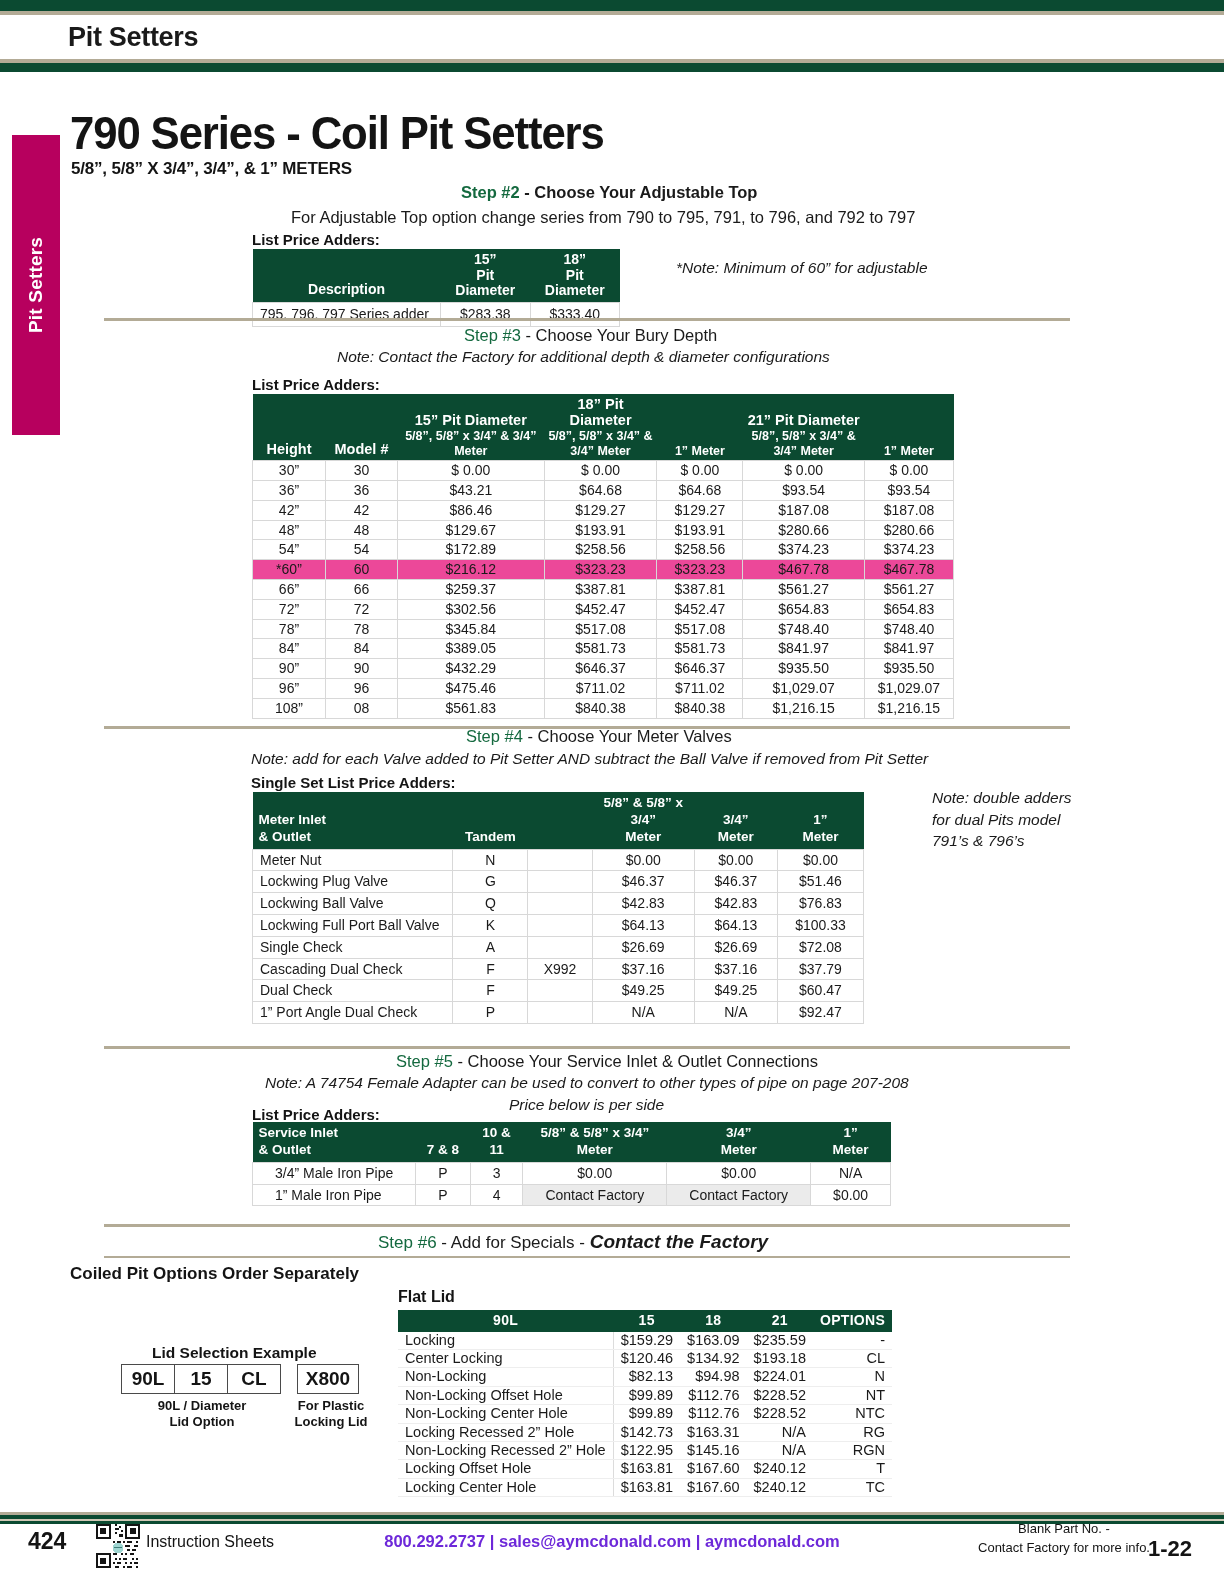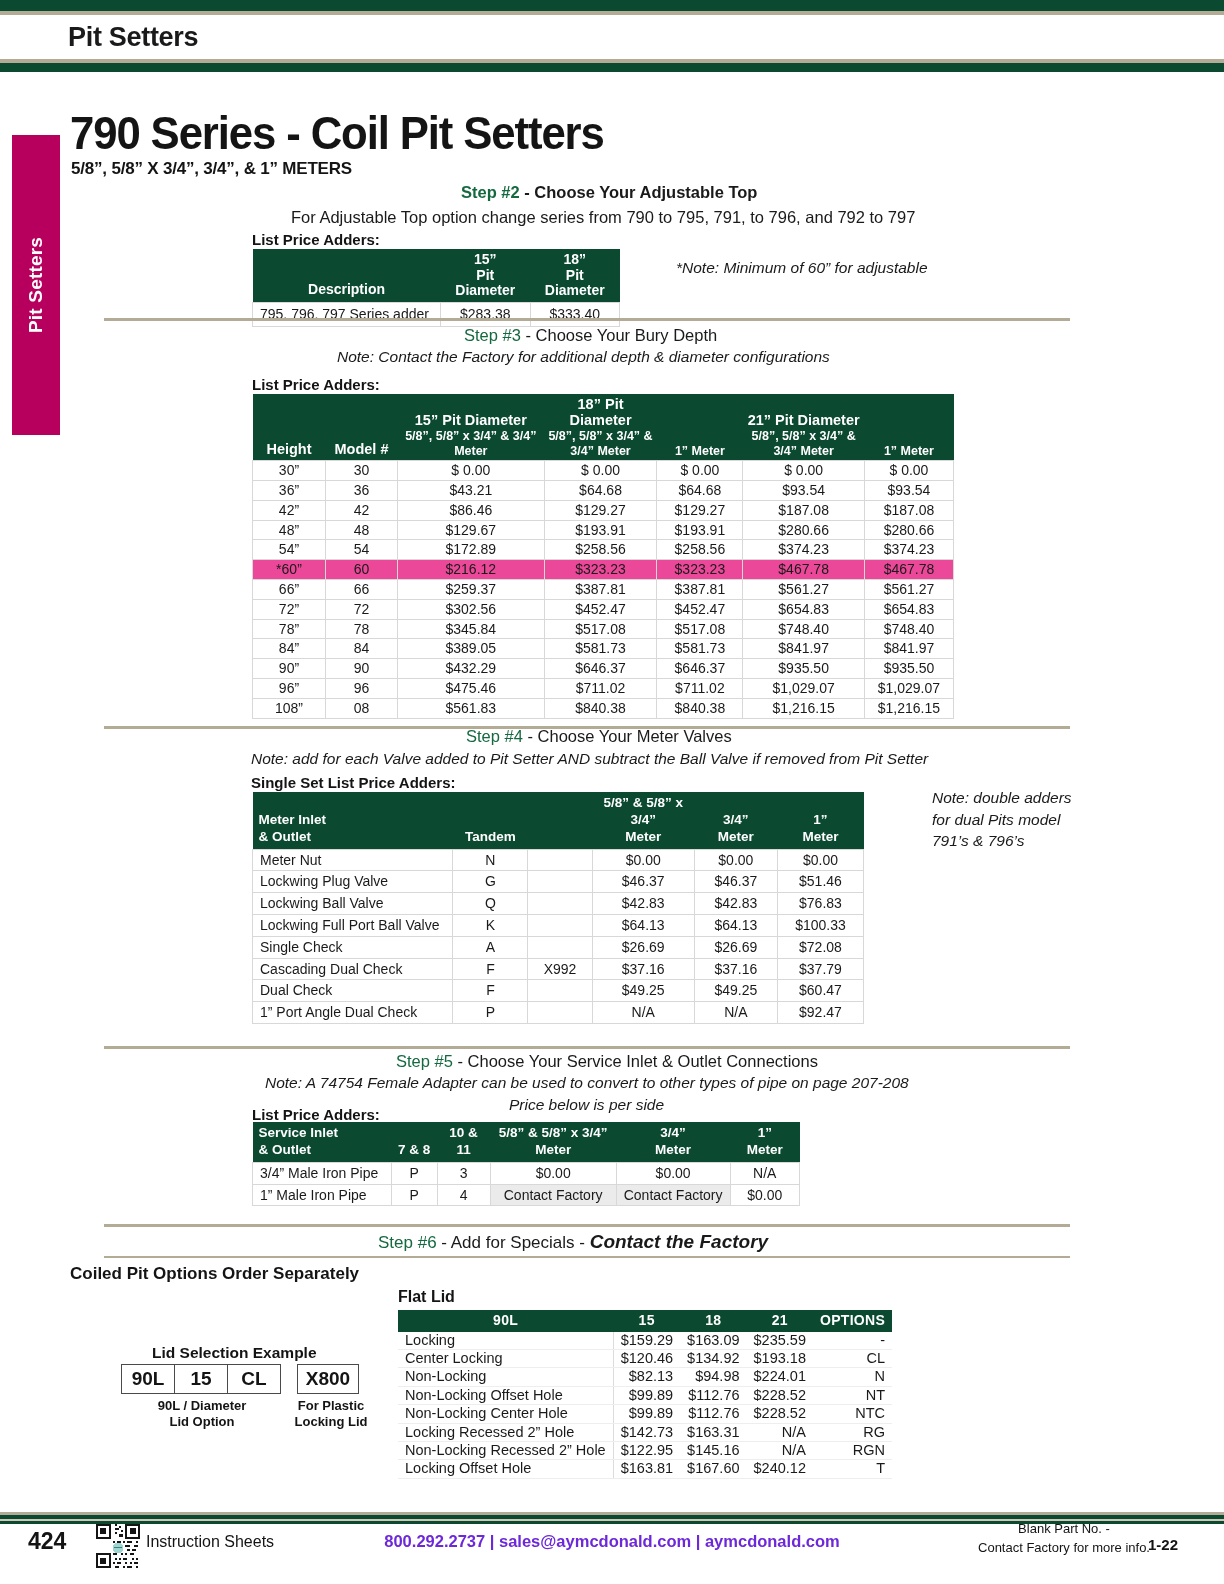--- a/index.html
+++ b/index.html
@@ -131,21 +131,21 @@
 
   
   #t-step4 { left: 252px; top: 792px; width: 612px; }
   #t-step4 thead th { font-size: 13.5px; padding: 3px 6px; }
   #t-step4 tbody td { font-size: 14px; padding: 2px 7px; }
   #t-step4 thead th .two { display:block; line-height:1.25; }
 
   
   #t-step5 { left: 252px; top: 1122px; width: 548px; }
   #t-step5 thead th { font-size: 13.5px; padding: 3px 6px; }
-  #t-step5 tbody td { font-size: 14px; padding: 2px 7px; }
+  #t-step5 tbody td { font-size: 14px; padding: 2px 22px; }
   #t-step5 thead th .two { display:block; line-height:1.25; }
 
   
   #t-lid { left: 398px; top: 1310px; width: 478px; }
   #t-lid thead th { font-size: 14px; padding: 3px 7px; letter-spacing:0.3px; }
   #t-lid tbody td { font-size: 14.5px; padding: 0px 7px; border: none; border-bottom: 1px solid #eeeeee; }
   #t-lid tbody td.name { border-right: 1px solid #dcdcdc; }
 
   .flat-lid-label { position: absolute; left: 398px; top: 1288px; font-size: 16px; font-weight: bold; color:#141414;}
 
@@ -172,21 +172,21 @@
   
   .f-tan-1 { position: absolute; left:0; top: 1512px; width:1224px; height:3px; background:#b3ab96;}
   .f-green { position: absolute; left:0; top: 1515px; width:1224px; height:4px; background:#0b4a31;}
   .f-tan-2 { position: absolute; left:0; top: 1519px; width:1224px; height:2px; background:#cfc7b4;}
   .f-green2{ position: absolute; left:0; top: 1521px; width:1224px; height:3px; background:#0b4a31;}
   .pagenum { position:absolute; left: 28px; top: 1528px; font-size: 23px; font-weight:bold; color:#141414;}
   .qr { position:absolute; left: 96px; top: 1524px; width: 44px; height: 44px; }
   .instr { position:absolute; left: 146px; top: 1533px; font-size: 16px; color:#141414;}
   .contact { position:absolute; left: 0; top: 1532px; width: 1224px; text-align:center; font-size: 16.5px; font-weight:bold; color:#6d28d9;}
   .blank-part { position:absolute; left: 960px; top: 1520px; width: 208px; text-align:center; font-size: 13px; line-height:1.45; color:#141414;}
-  .rev { position:absolute; left: 1148px; top: 1536px; font-size: 15px; font-weight:bold; color:#141414;}
+  .rev { position:absolute; left: 1148px; top: 1536px; font-size: 22px; font-weight:bold; color:#141414;}
 </style>
 </head>
 <body>
 
 <div class="page">
 
   <div class="band-green-top"></div>
   <div class="band-tan-1"></div>
   <div class="band-white"></div>
   <div class="band-tan-2"></div>
@@ -634,20 +634,27 @@
           <td class="r">$145.16</td>
           <td class="r">N/A</td>
           <td class="r">RGN</td>
         </tr>
         <tr>
           <td class="l name">Locking Offset Hole</td>
           <td class="r">$163.81</td>
           <td class="r">$167.60</td>
           <td class="r">$240.12</td>
           <td class="r">T</td>
+        </tr>
+        <tr>
+          <td class="l name">Locking Center Hole</td>
+          <td class="r">$163.81</td>
+          <td class="r">$167.60</td>
+          <td class="r">$240.12</td>
+          <td class="r">TC</td>
         </tr>
       </tbody>
   </table>
 
   <div class="f-tan-1"></div>
   <div class="f-green"></div>
   <div class="f-tan-2"></div>
   <div class="f-green2"></div>
 
   <div class="pagenum">424</div>

